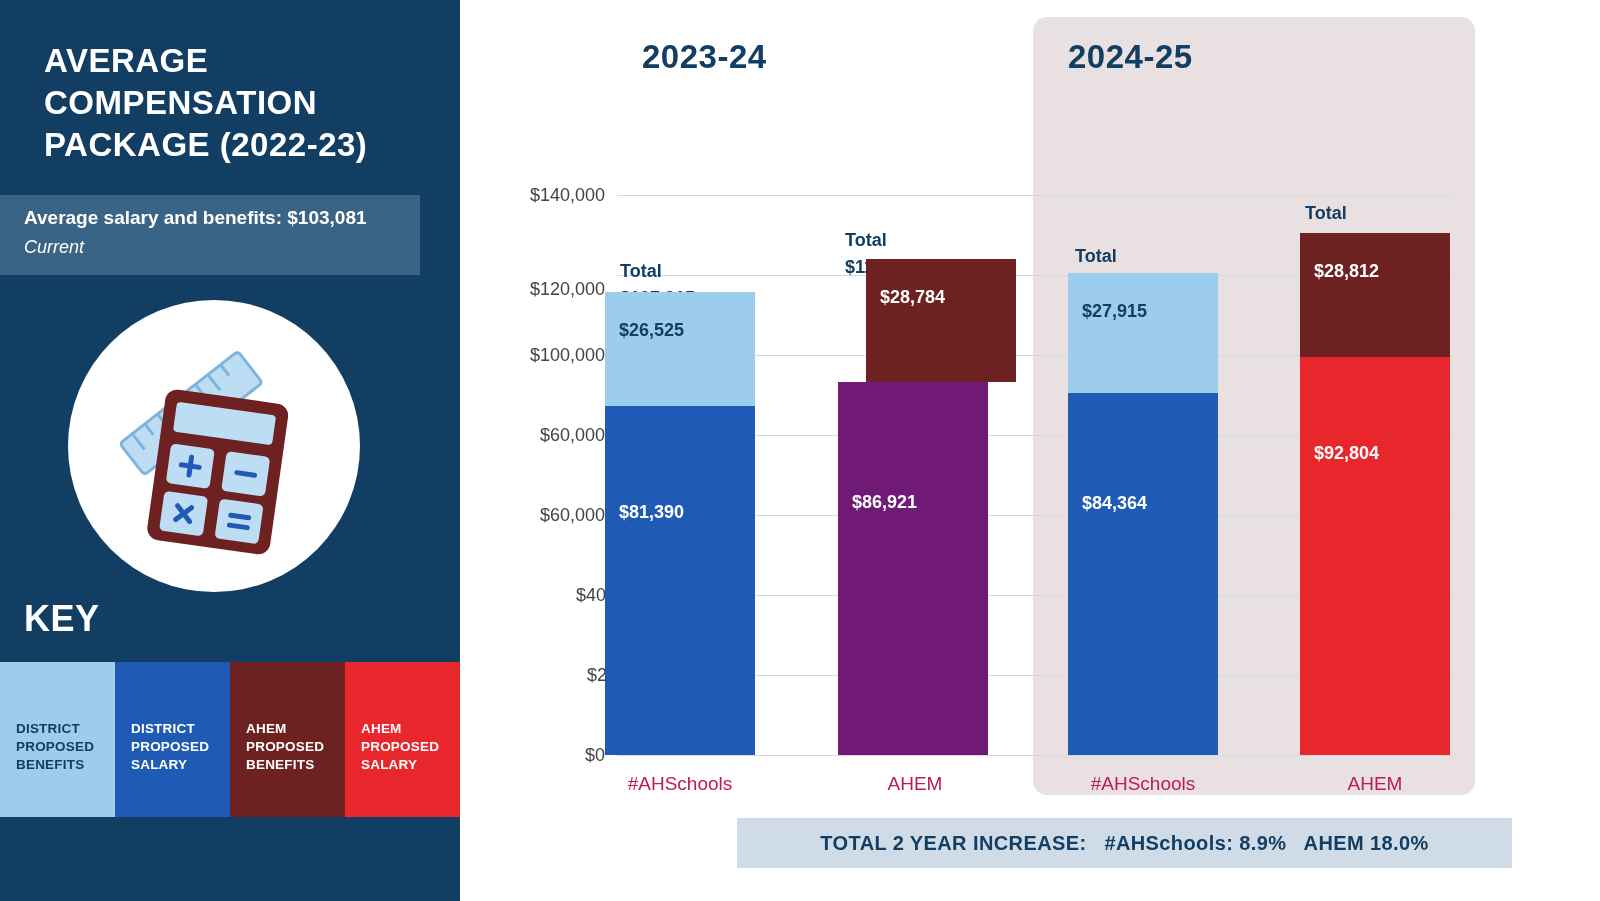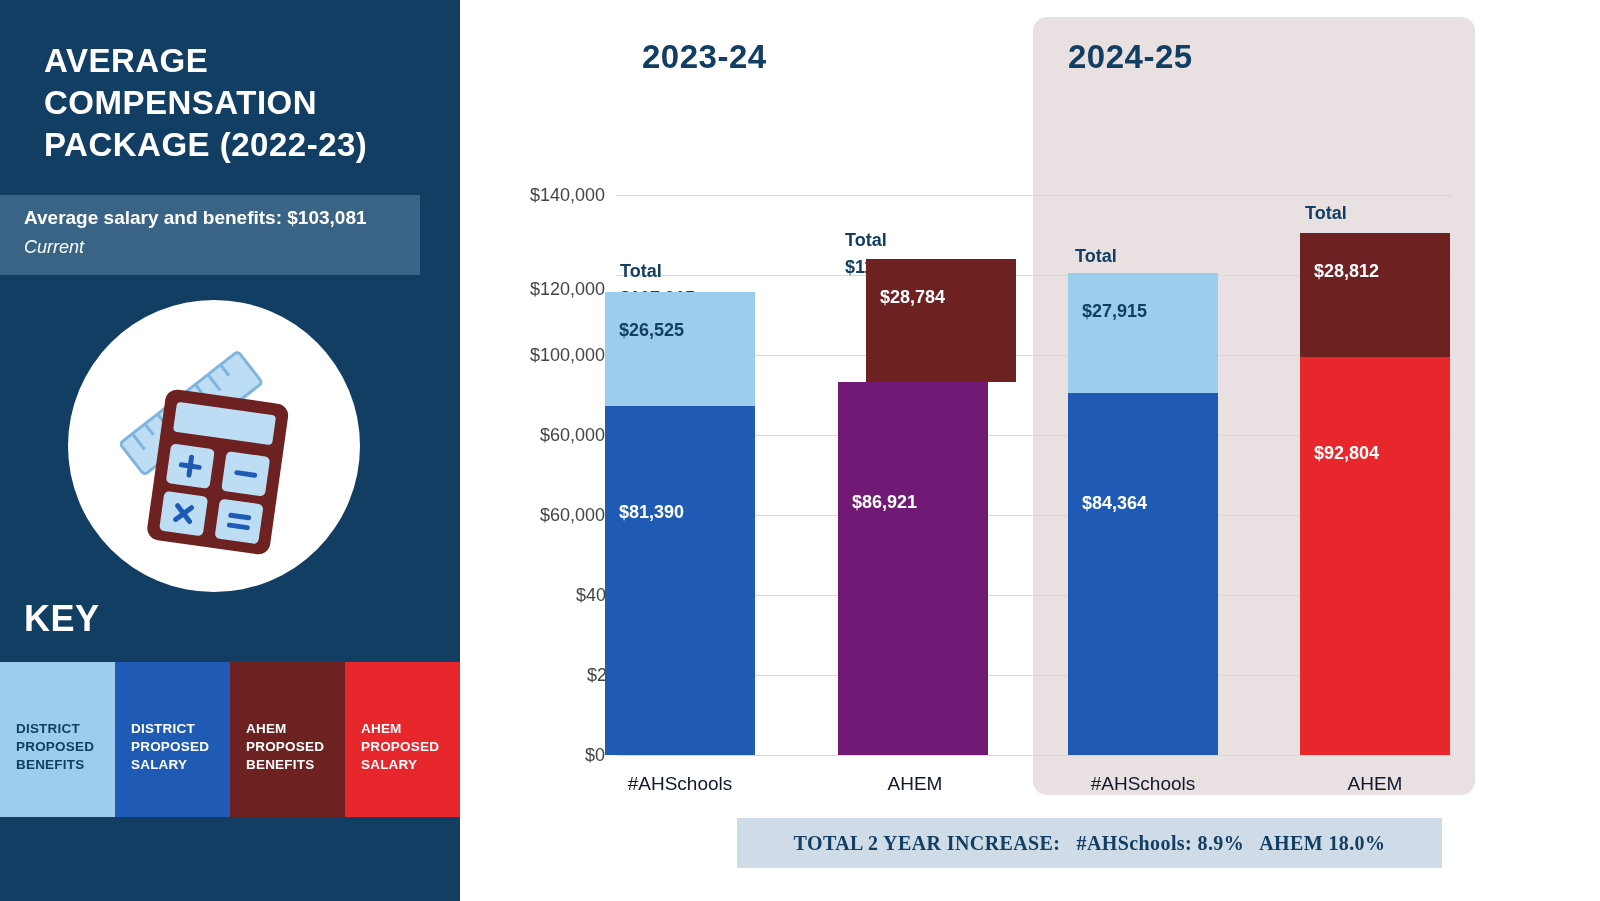--- a/index.html
+++ b/index.html
@@ -107,28 +107,28 @@
     position:absolute; left:14px;
     font-size:18px; font-weight:bold; color:#ffffff;
   }
   .total-label {
     position:absolute; width:180px;
     font-size:18px; font-weight:bold; color:#133e63; line-height:1.5;
   }
   .total-label span { display:block; }
   .x-label {
     position:absolute; bottom:106px; width:220px; text-align:center;
-    font-size:19px; color:#0f172a;
+    font-size:19px; color:#be185d;
   }
 
   #footer-band {
-    position:absolute; left:277px; top:818px; width:705px; height:50px;
+    position:absolute; left:277px; top:818px; width:775px; height:50px;
     background:#cfdce8;
     display:flex; align-items:center; justify-content:center;
-    color:#133e63; font-size:20px; font-weight:bold; letter-spacing:0.4px;font-family:Liberation Serif, serif;
+    color:#133e63; font-size:20px; font-weight:bold; letter-spacing:0.4px;
   }
   #footer-band span { white-space:pre; }
 </style>
 </head>
 <body>
 
 <div id="left-panel">
 
   <div id="panel-title">AVERAGE COMPENSATION PACKAGE (2022-23)</div>
 

